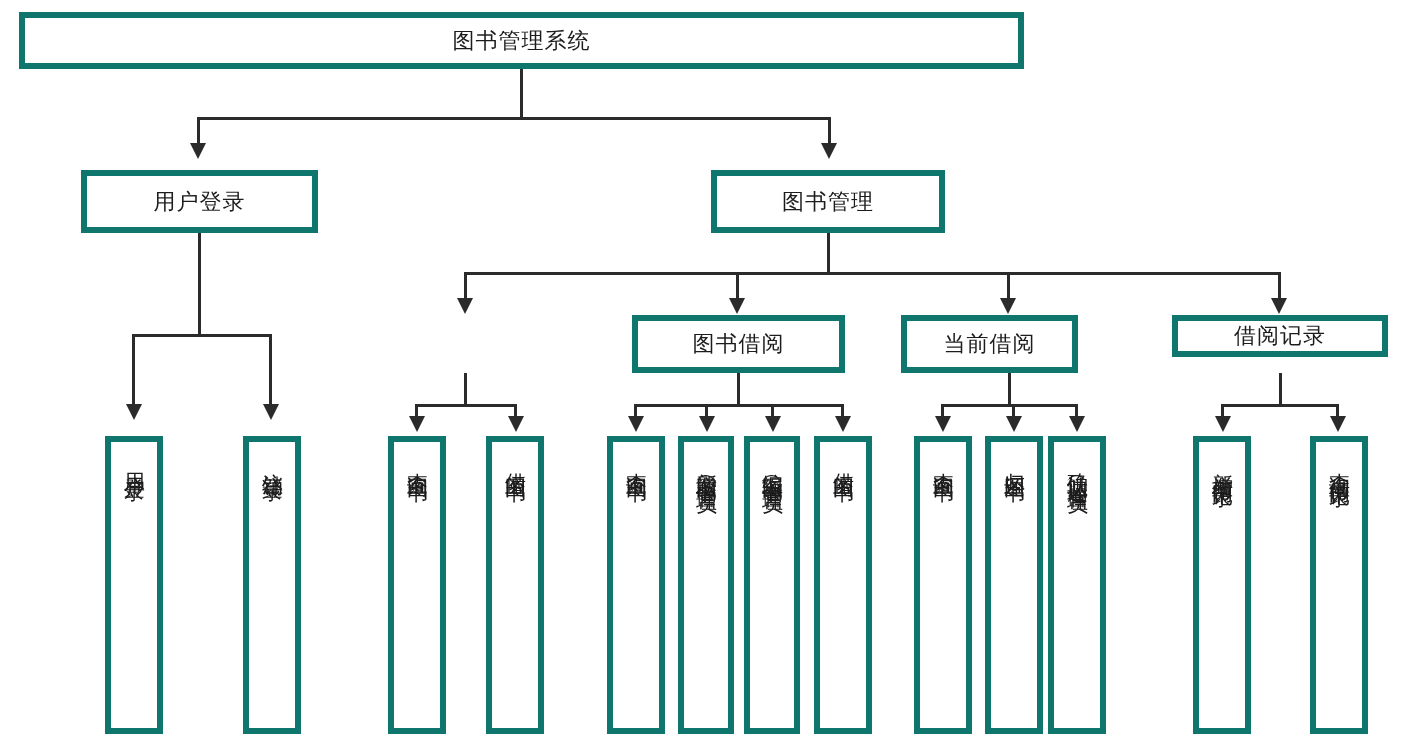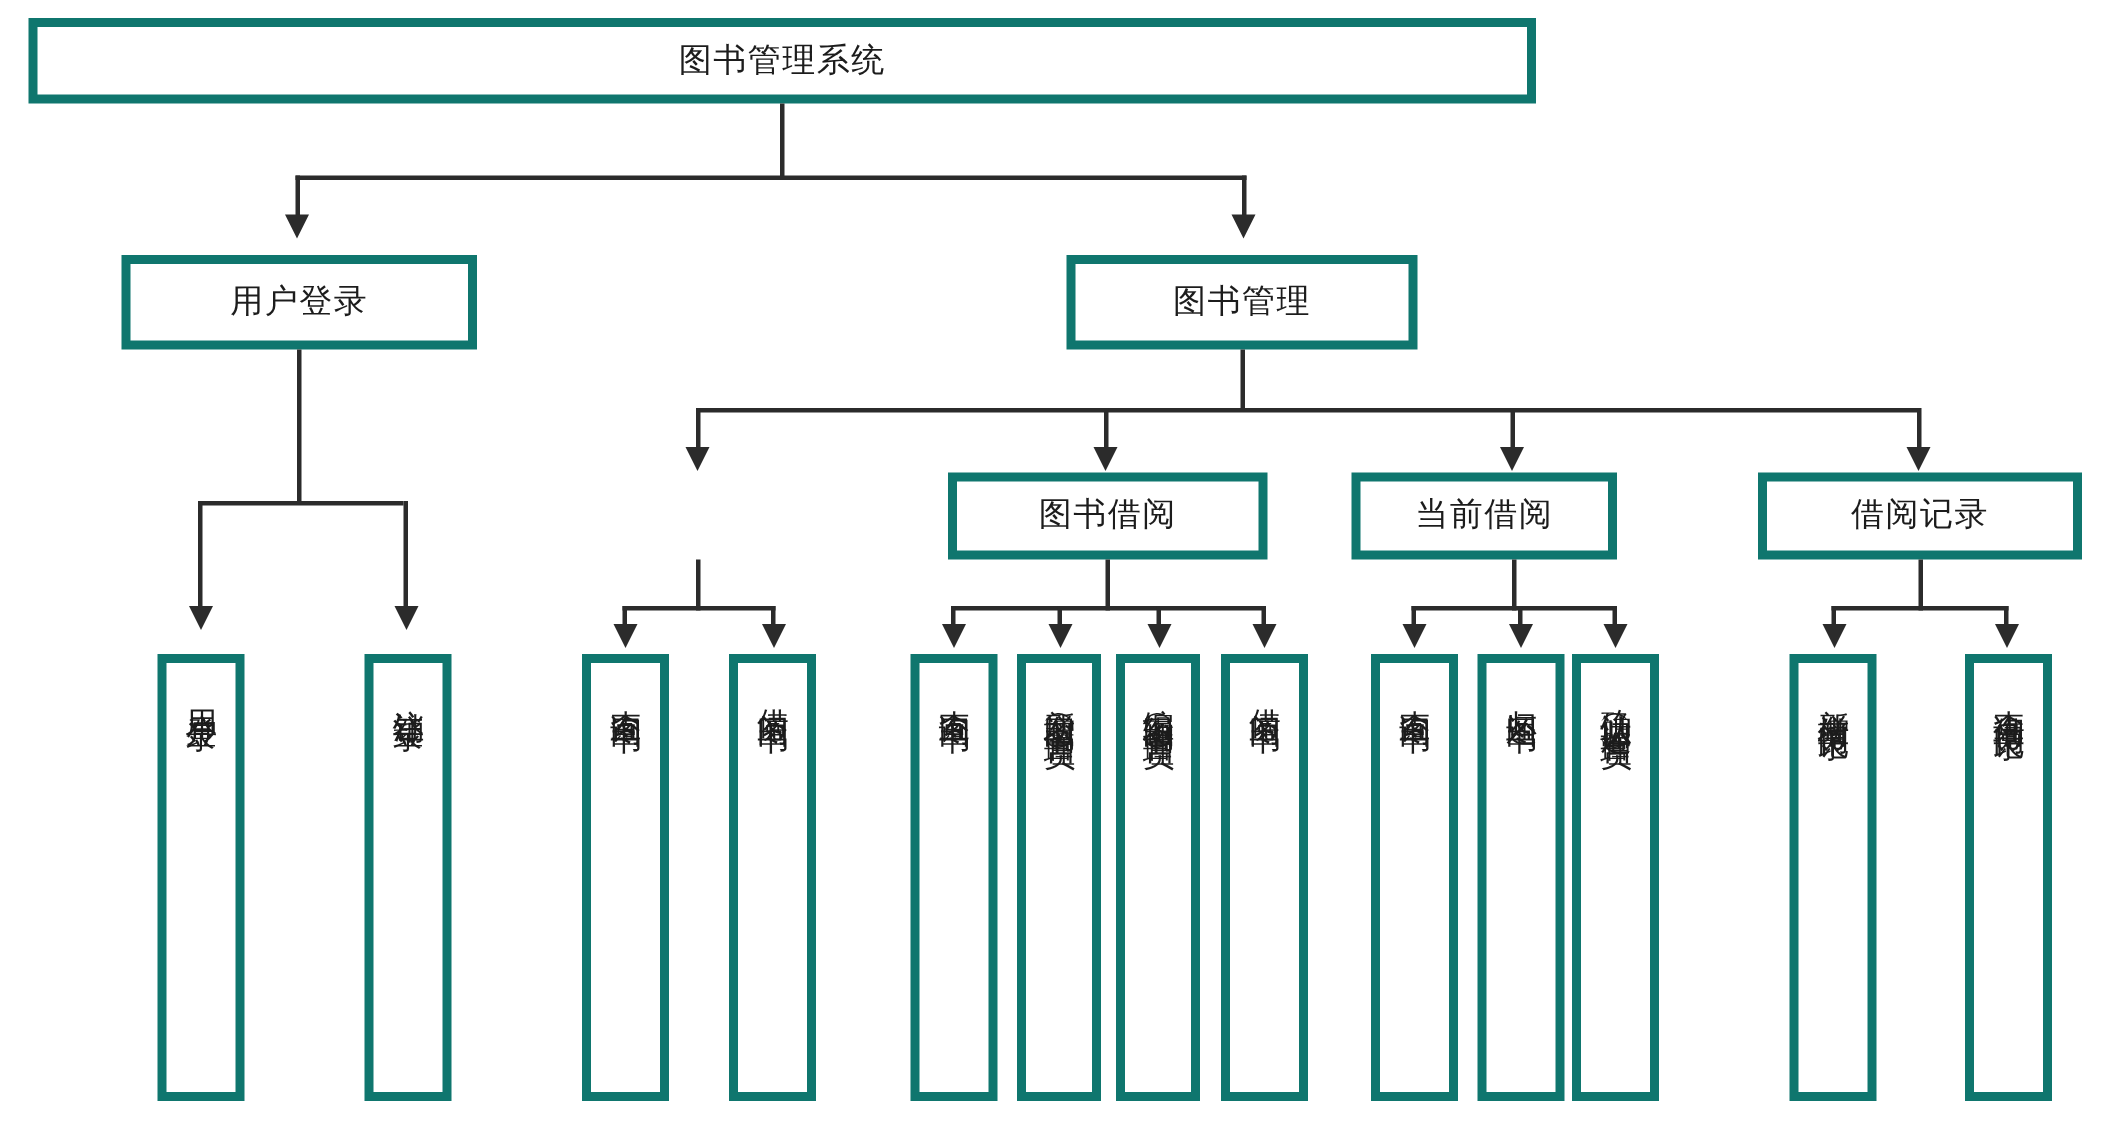--- a/index.html
+++ b/index.html
@@ -119,21 +119,21 @@
   <div class="arrow" style="left:1000px;top:298px;"></div>
   <div class="vline" style="left:1278px;top:272px;width:3px;height:28px;"></div>
   <div class="arrow" style="left:1271px;top:298px;"></div>
 
   <div class="node" style="left:632px;top:315px;width:213px;height:58px;">
     <span class="label">图书借阅</span>
   </div>
   <div class="node" style="left:901px;top:315px;width:177px;height:58px;">
     <span class="label">当前借阅</span>
   </div>
-  <div class="node" style="left:1172px;top:315px;width:216px;height:58px;">
+  <div class="node" style="left:1172px;top:315px;width:216px;height:42px;">
     <span class="label">借阅记录</span>
   </div>
 
   <div class="vline" style="left:464px;top:373px;width:3px;height:34px;"></div>
   <div class="hline" style="left:415px;top:404px;width:102px;height:3px;"></div>
   <div class="vline" style="left:415px;top:404px;width:3px;height:14px;"></div>
   <div class="arrow" style="left:409px;top:416px;"></div>
   <div class="vline" style="left:514px;top:404px;width:3px;height:14px;"></div>
   <div class="arrow" style="left:508px;top:416px;"></div>
 

